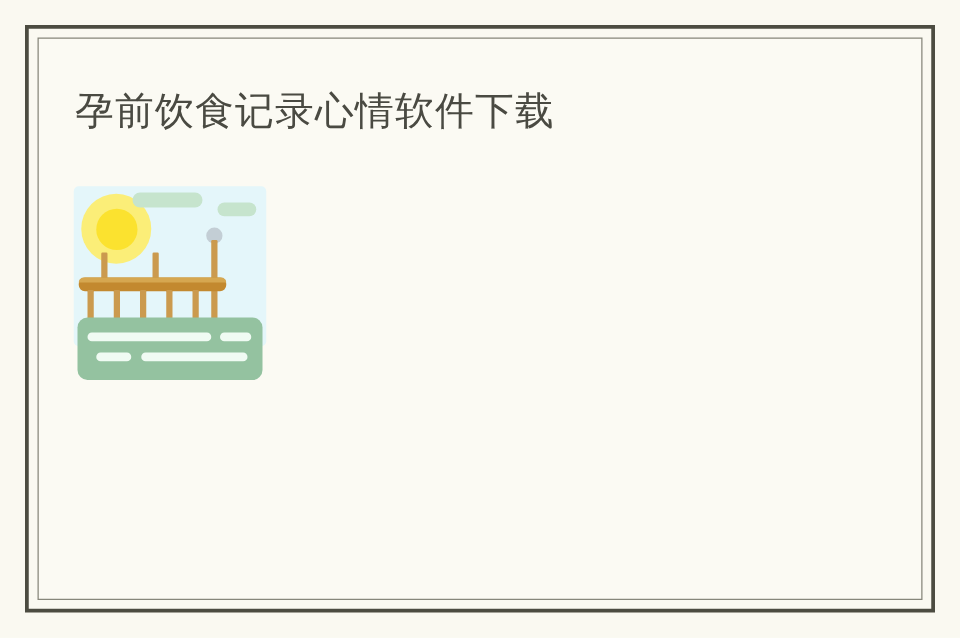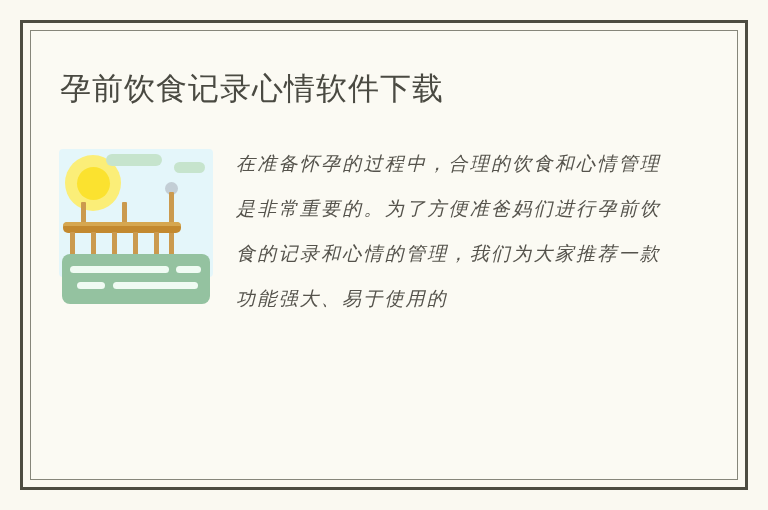--- a/index.html
+++ b/index.html
@@ -259,18 +259,17 @@
           <div class="ill-piling p4"></div>
           <div class="ill-piling p5"></div>
 
           <div class="ill-water"></div>
           <div class="ill-wave w1"></div>
           <div class="ill-wave w2"></div>
           <div class="ill-wave w3"></div>
           <div class="ill-wave w4"></div>
         </div>
 
-        <p class="body-text">在准备怀孕的过程中，合理的饮食和心情管理是非常重要的。为了方便准爸妈们进行孕前饮食的记录和心情的管理，我们为大家推荐一款功能强大、易于使用的</p>
 
       </div>
     </div>
   </div>
 </div>
 
 </body></html>

